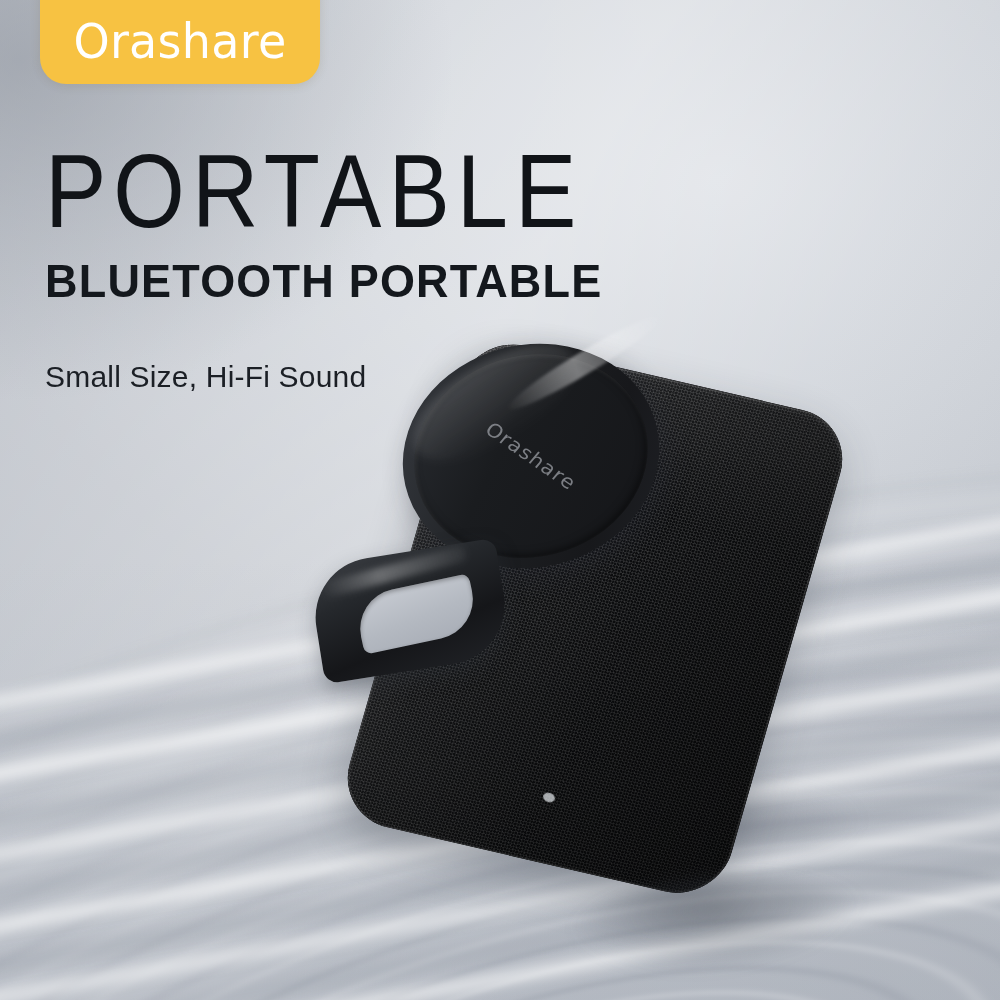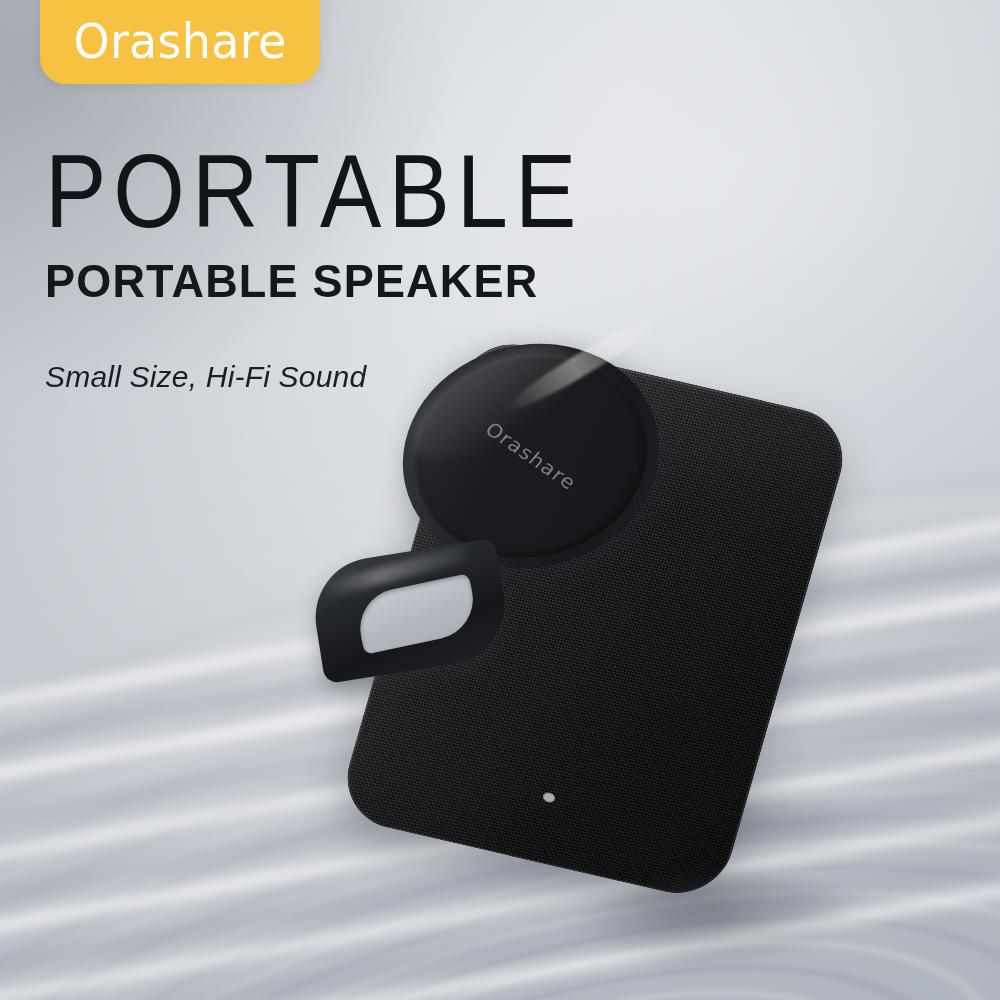--- a/index.html
+++ b/index.html
@@ -128,21 +128,21 @@
   .features { margin-top:58px; }
   .feature-line {
     font-size:30px;
     font-weight:400;
     color:#1b1f25;
     letter-spacing:0.2px;
     margin-bottom:25px;
     line-height:1.05;
     font-family:"Liberation Sans", sans-serif;
   }
-  .feature-line:last-child { margin-bottom:0;font-style:italic; }
+  .feature-line:last-child { margin-bottom:0; }
 
   
   .speaker-wrap {
     position:absolute;
     left:300px; top:330px;
     width:600px; height:580px;
     z-index:12;
   }
 
   .speaker-shadow {
@@ -341,21 +341,21 @@
       <div class="sheet-dark" style="top: 934px; opacity: 0.5;"></div>
       <div class="sheet-hilite" style="top: 966px; opacity: 0.85;"></div>
     </div>
 
   <div class="logo-badge">
     <span class="logo-text">Orashare</span>
   </div>
 
   <div class="copy">
     <div class="headline">PORTABLE</div>
-    <div class="subheadline">PORTABLE SPEAKER</div>
+    <div class="subheadline">BLUETOOTH PORTABLE</div>
 
     <div class="features" id="feature-list">
         <div class="feature-line">Small Size, Hi-Fi Sound</div>
       </div>
   </div>
 
   <div class="speaker-wrap">
 
     <div class="speaker-shadow"></div>
 

